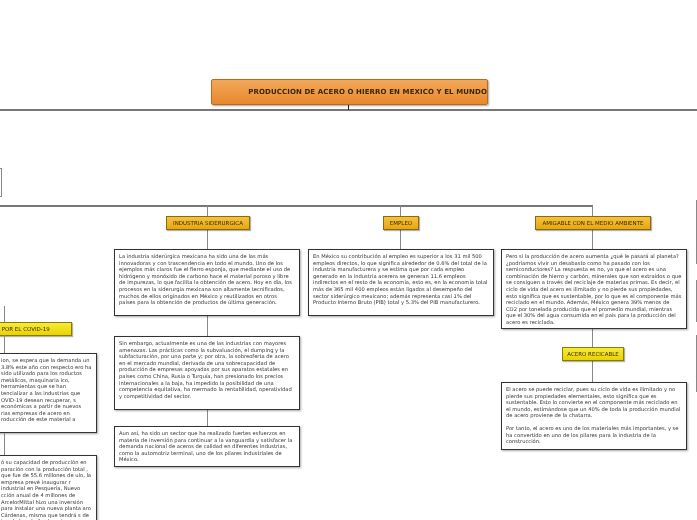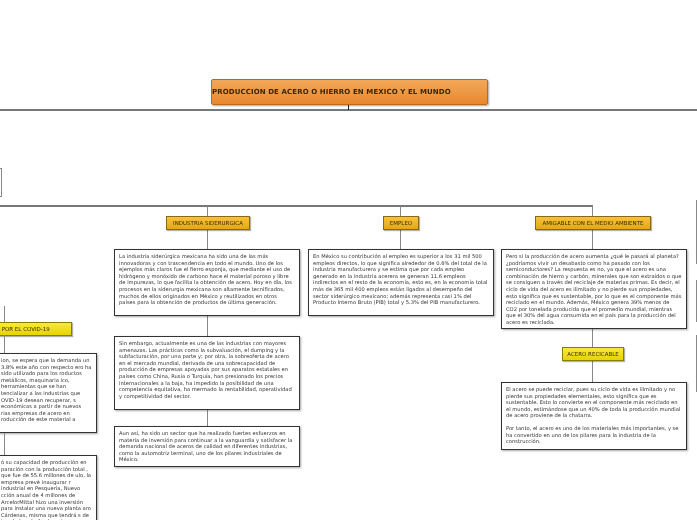--- a/index.html
+++ b/index.html
@@ -3,21 +3,21 @@
   <meta charset="utf-8">
   <style>
     html, body { margin:0; padding:0; }
     body { width:697px; height:520px; position:relative; overflow:hidden; background:#ffffff; font-family:"DejaVu Sans", sans-serif; }
     .line-h { position:absolute; height:2px; background:#777; }
     .line-v { position:absolute; width:1px; background:#888; }
     .root {
       position:absolute; left:211px; top:79px; width:275px; height:24px;
       background:linear-gradient(#f2a85a,#e8882e); border:1px solid #b86a1e; border-radius:2px;
       box-shadow:1px 1px 2px rgba(0,0,0,0.35);
-      display:flex; align-items:center; justify-content:flex-start;
+      display:flex; align-items:center; justify-content:flex-end;
       font-size:7px; font-weight:bold; color:#3a2608; letter-spacing:0.1px;
     }
     .topic {
       position:absolute; height:12px; padding:0 5px;
       background:linear-gradient(#f6c23a,#e7a712); border:1px solid #8a6a10;
       box-shadow:1px 1px 1px rgba(0,0,0,0.3);
       display:flex; align-items:center; justify-content:center;
       font-size:5.5px; color:#3a2a00; white-space:nowrap;
     }
     .topic.yellow { background:linear-gradient(#f7ea3a,#e8d400); border-color:#8a7c00; }

